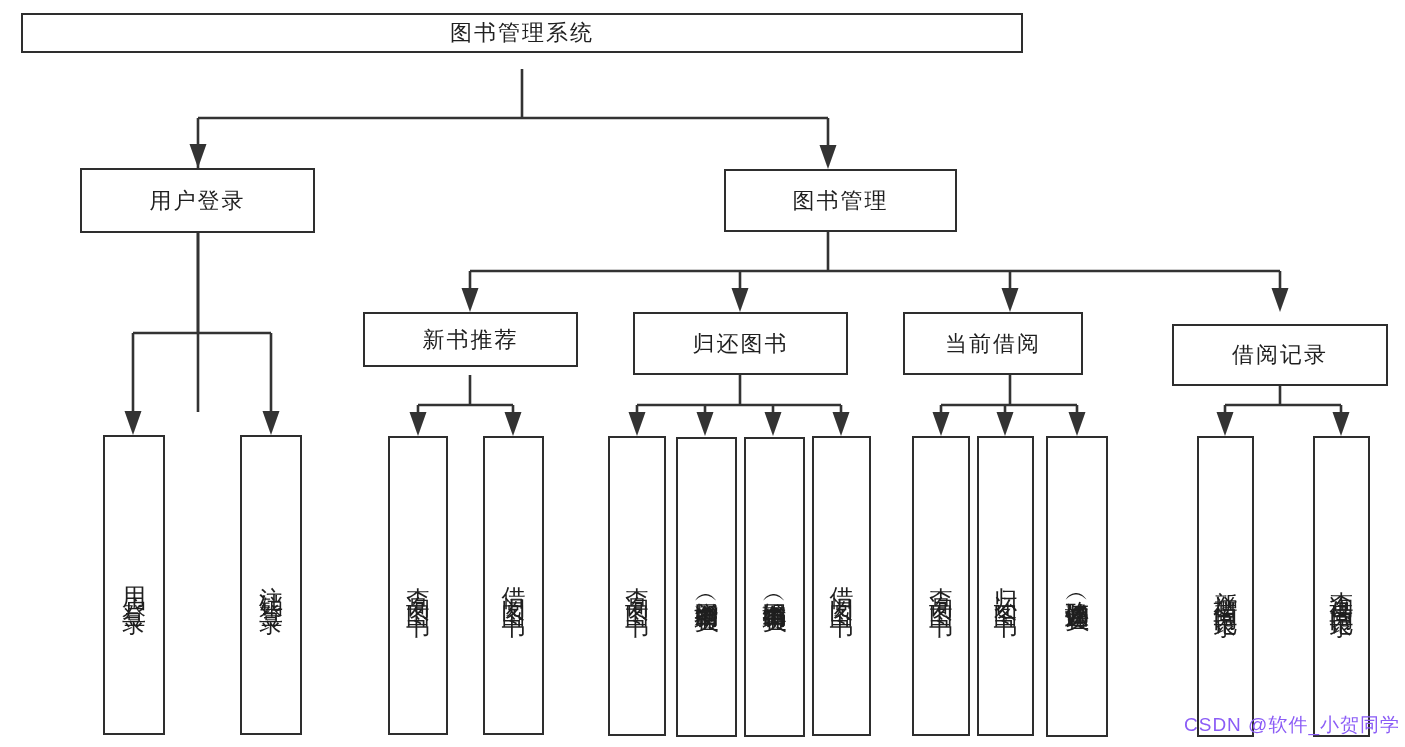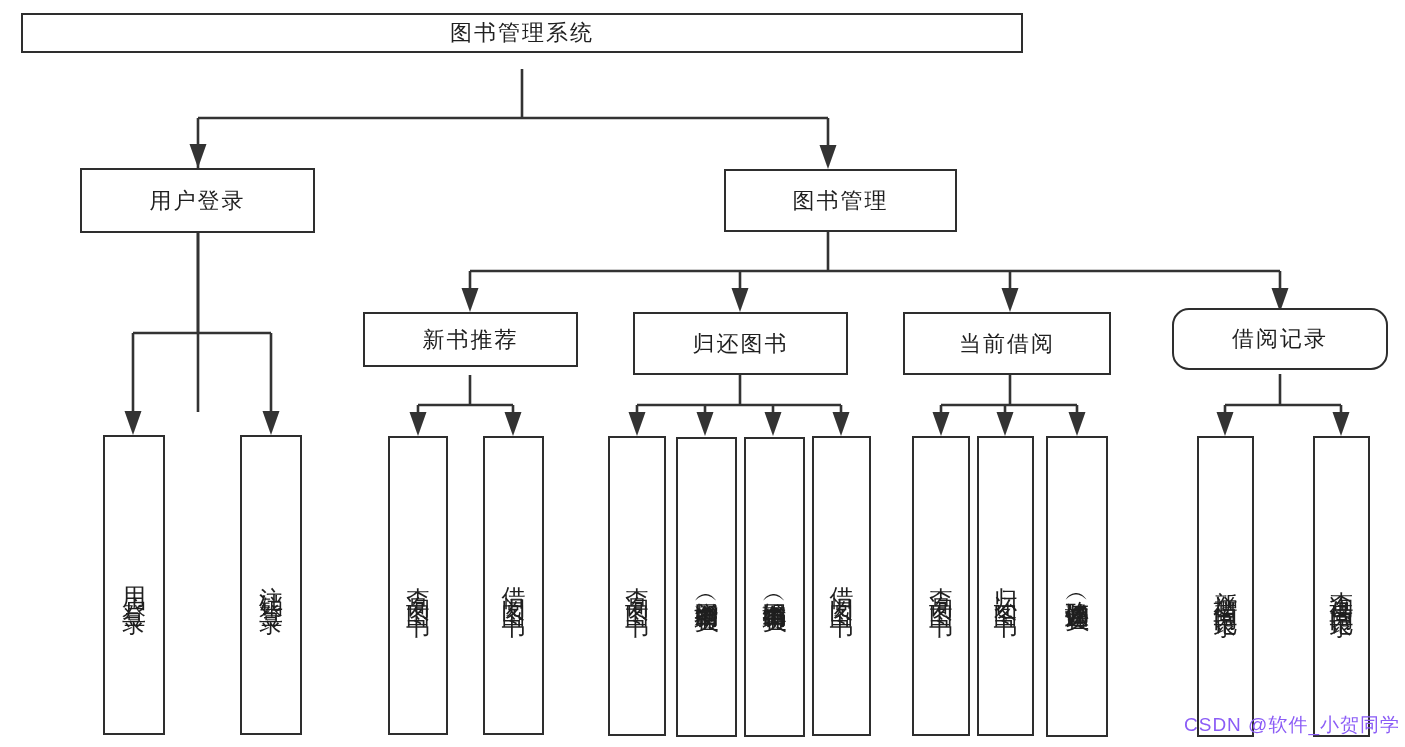--- a/index.html
+++ b/index.html
@@ -94,22 +94,22 @@
     </g>
   </svg>
 
   <div class="h-node" style="left:21px; top:13px; width:1002px; height:40px;">图书管理系统</div>
 
   <div class="h-node" style="left:80px; top:168px; width:235px; height:65px;">用户登录</div>
   <div class="h-node" style="left:712px; top:169px; width:233px; height:63px;margin-left:12px;">图书管理</div>
 
   <div class="h-node" style="left:363px; top:312px; width:215px; height:55px;">新书推荐</div>
   <div class="h-node" style="left:633px; top:312px; width:215px; height:63px;">归还图书</div>
-  <div class="h-node" style="left:903px; top:312px; width:208px; height:63px;">当前借阅</div>
-  <div class="h-node" style="left:1172px; top:308px; width:216px; height:62px;border-radius:17px;">借阅记录</div>
+  <div class="h-node" style="left:903px; top:312px; width:180px; height:63px;">当前借阅</div>
+  <div class="h-node" style="left:1172px; top:324px; width:216px; height:62px;">借阅记录</div>
 
   <div class="v-node" style="left:103px; top:435px; width:62px; height:300px;">
     <span class="v-label" style="letter-spacing: 9px;">用户登录</span>
   </div>
   <div class="v-node" style="left:240px; top:435px; width:62px; height:300px;">
     <span class="v-label" style="letter-spacing: 9px;">注销登录</span>
   </div>
 
   <div class="v-node" style="left:388px; top:436px; width:60px; height:299px;">
     <span class="v-label" style="letter-spacing: 9px;">查询图书</span>

